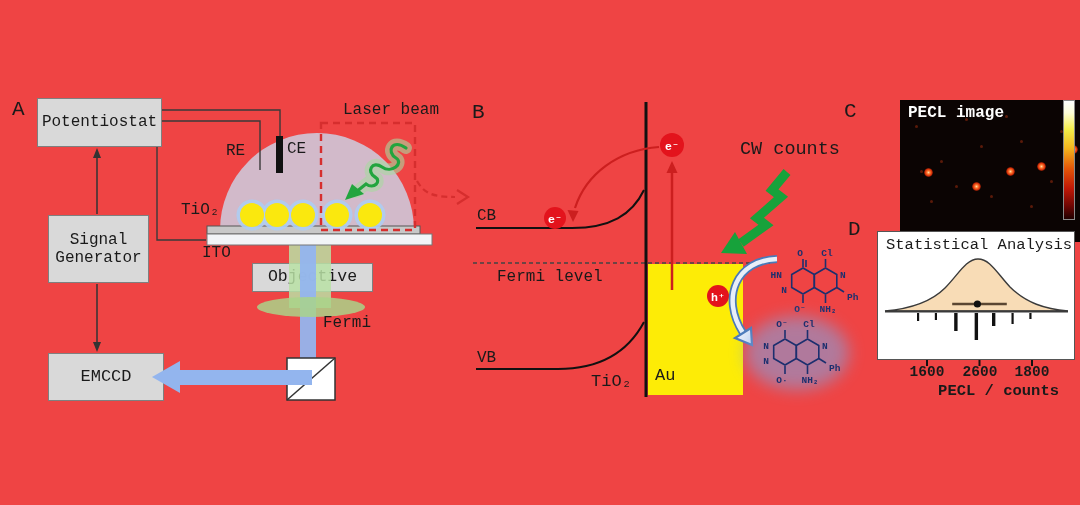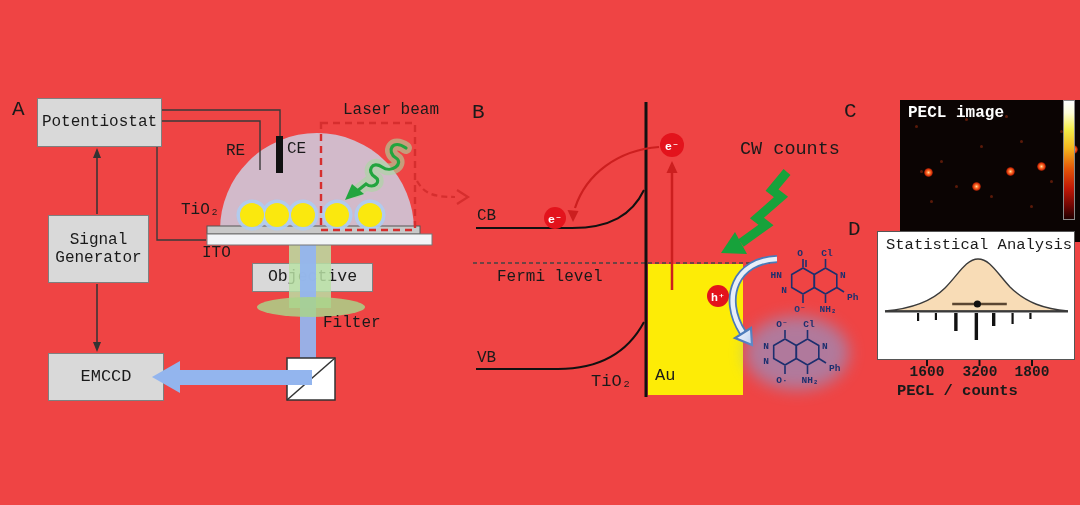--- a/index.html
+++ b/index.html
@@ -21,21 +21,21 @@
     background:rgba(210,60,20,.40);}
   #colorbar{position:absolute;left:1063px;top:100px;width:12px;height:120px;z-index:1;
     border:1px solid #8a8a8a;box-sizing:border-box;
     background:linear-gradient(to bottom,#ffffff 0%,#fdfdd8 10%,#f5ee4a 24%,
       #f3b61e 40%,#e55708 57%,#c01806 74%,#6e0603 89%,#200000 100%);}
   #stat-box{position:absolute;left:877px;top:231px;width:198px;height:129px;
     background:#ffffff;border:1.5px solid #555;z-index:1;box-sizing:border-box;}
   #stat-title{position:absolute;left:886px;top:236px;font-size:15.5px;z-index:3;}
   .tick-label{position:absolute;top:364px;width:44px;text-align:center;
     font-weight:bold;font-size:14.5px;z-index:3;}
-  #stat-xlabel{position:absolute;left:897px;top:382px;width:162px;text-align:left;
+  #stat-xlabel{position:absolute;left:897px;top:382px;width:162px;text-align:right;
     font-weight:bold;font-size:15.5px;z-index:3;}
   .mol-label{font-size:9.5px;font-weight:bold;fill:#1c2f6e;}
   .carrier-text{font-size:11.5px;font-weight:bold;fill:#ffffff;}
 </style>
 </head>
 <body>
 
 <div class="figure">
 
   <div class="box" style="left:37px;top:98px;width:125px;height:49px;">Potentiostat</div>
@@ -235,28 +235,28 @@
   <div class="lbl panel-letter" style="left:12px;top:98px;">A</div>
   <div class="lbl panel-letter" style="left:472px;top:101px;">B</div>
   <div class="lbl panel-letter" style="left:844px;top:100px;">C</div>
   <div class="lbl panel-letter" style="left:848px;top:218px;">D</div>
 
   <div class="lbl" style="left:343px;top:102px;">Laser beam</div>
   <div class="lbl" style="left:226px;top:143px;">RE</div>
   <div class="lbl" style="left:287px;top:141px;">CE</div>
   <div class="lbl" style="left:181px;top:202px;">TiO₂</div>
   <div class="lbl" style="left:202px;top:245px;">ITO</div>
-  <div class="lbl" style="left:323px;top:315px;">Filter</div>
+  <div class="lbl" style="left:323px;top:315px;">Fermi</div>
 
   <div class="lbl" style="left:477px;top:208px;">CB</div>
   <div class="lbl" style="left:497px;top:269px;">Fermi level</div>
   <div class="lbl" style="left:477px;top:350px;">VB</div>
   <div class="lbl" style="left:591px;top:373px;font-size:17px;">TiO₂</div>
   <div class="lbl" style="left:655px;top:367px;font-size:17px;">Au</div>
   <div class="lbl" style="left:740px;top:140px;font-size:18.5px;">CW counts</div>
 
   <div id="stat-title">Statistical Analysis</div>
   <div class="tick-label" style="left:905px;text-align:center;">1600</div>
-  <div class="tick-label" style="left:958px;">3200</div>
+  <div class="tick-label" style="left:958px;">2600</div>
   <div class="tick-label" style="left:1010px;">1800</div>
   <div id="stat-xlabel">PECL / counts</div>
 
 </div>
 
 </body></html>

